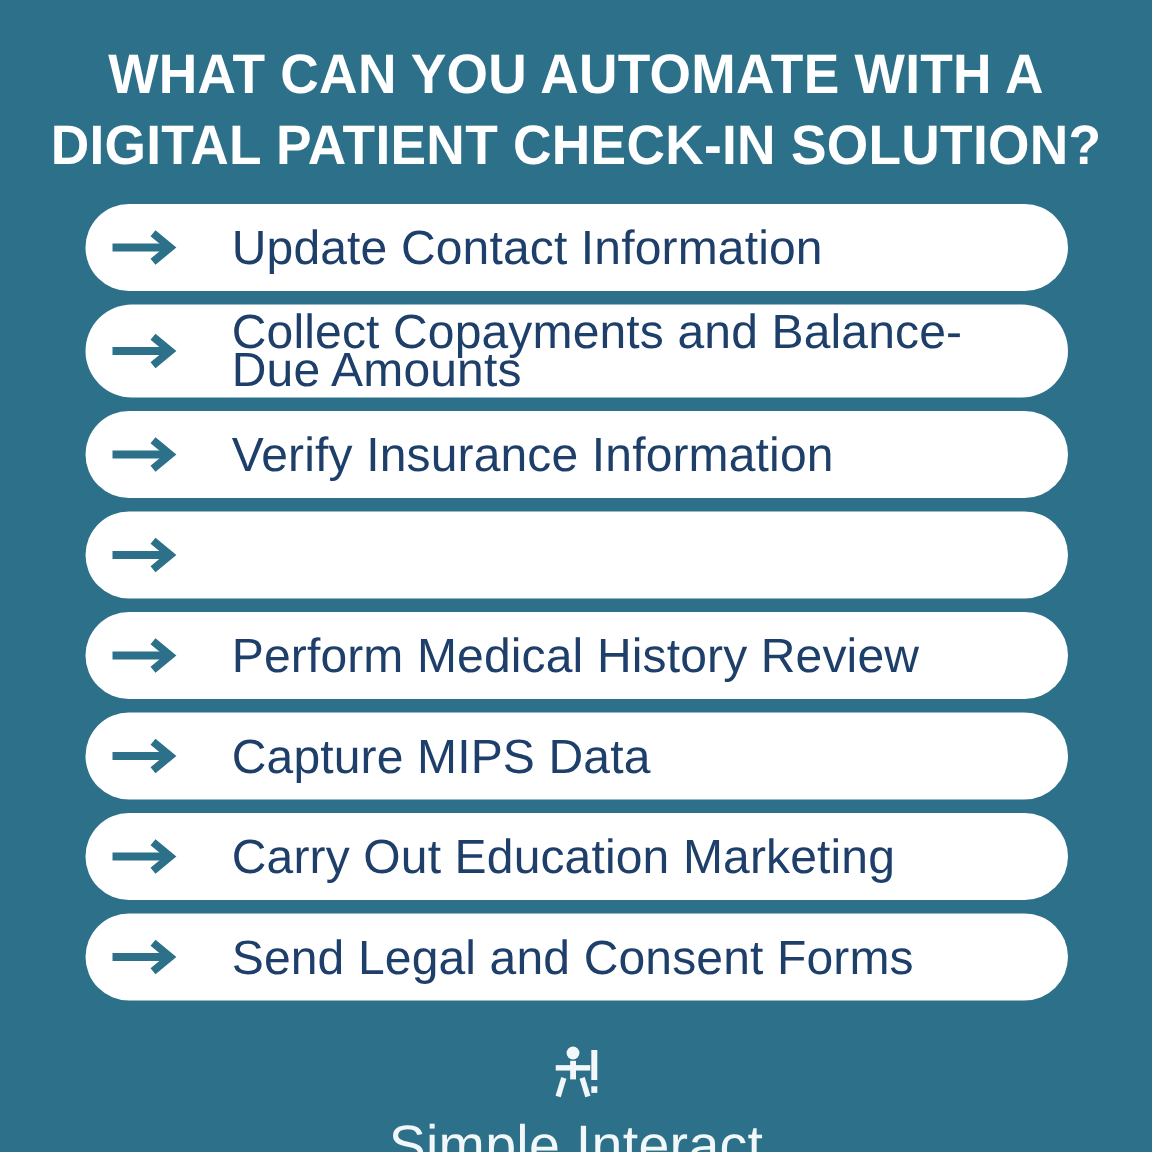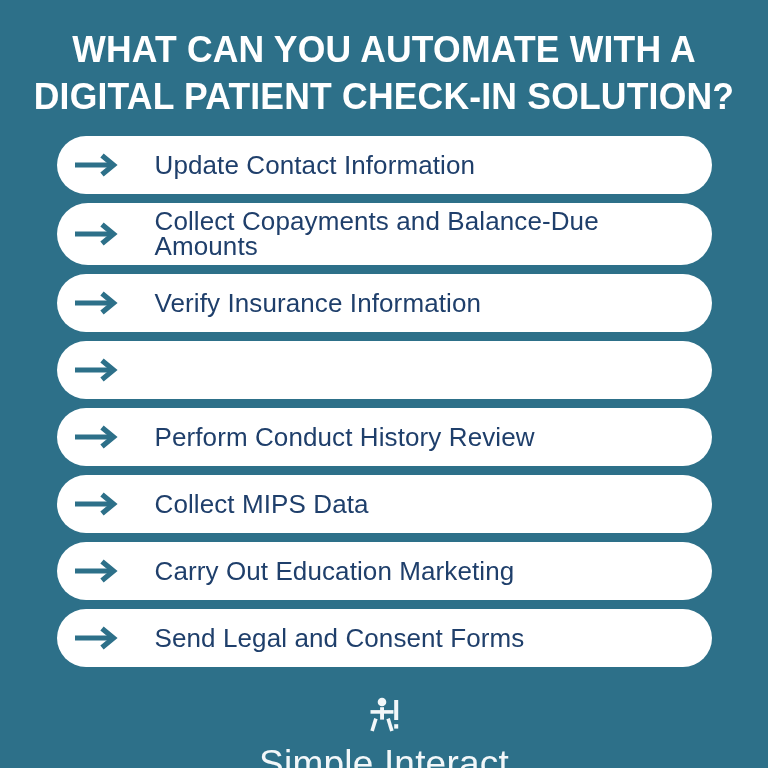--- a/index.html
+++ b/index.html
@@ -68,21 +68,21 @@
     margin-right: 34px;
     display: flex;
     align-items: center;
     justify-content: center;
   }
   .pill-arrow svg {
     display: block;
   }
   .pill-label {
     color: #1f3f6b;
-    font-size: 26px;
+    font-size: 32px;
     line-height: 25px;
     font-weight: 400;
     letter-spacing: 0.1px;
   }
   .pill.two-line .pill-label {
     line-height: 25px;
     max-width: 510px;
   }
 
   
@@ -161,31 +161,31 @@
       </span>
     </div>
 
     <div class="pill">
       <span class="pill-arrow">
         <svg width="46" height="26" viewBox="0 0 46 26" aria-hidden="true">
           <path d="M1 13 H34" stroke="#2d7089" stroke-width="5.2" stroke-linecap="square" fill="none"></path>
           <path d="M27 3.5 L38.5 13 L27 22.5" stroke="#2d7089" stroke-width="5.2" stroke-linecap="butt" stroke-linejoin="miter" fill="none"></path>
         </svg>
       </span>
-      <span class="pill-label">Perform Conduct History Review</span>
-    </div>
-
-    <div class="pill">
-      <span class="pill-arrow">
-        <svg width="46" height="26" viewBox="0 0 46 26" aria-hidden="true">
-          <path d="M1 13 H34" stroke="#2d7089" stroke-width="5.2" stroke-linecap="square" fill="none"></path>
-          <path d="M27 3.5 L38.5 13 L27 22.5" stroke="#2d7089" stroke-width="5.2" stroke-linecap="butt" stroke-linejoin="miter" fill="none"></path>
-        </svg>
-      </span>
-      <span class="pill-label">Collect MIPS Data</span>
+      <span class="pill-label">Perform Medical History Review</span>
+    </div>
+
+    <div class="pill">
+      <span class="pill-arrow">
+        <svg width="46" height="26" viewBox="0 0 46 26" aria-hidden="true">
+          <path d="M1 13 H34" stroke="#2d7089" stroke-width="5.2" stroke-linecap="square" fill="none"></path>
+          <path d="M27 3.5 L38.5 13 L27 22.5" stroke="#2d7089" stroke-width="5.2" stroke-linecap="butt" stroke-linejoin="miter" fill="none"></path>
+        </svg>
+      </span>
+      <span class="pill-label">Capture MIPS Data</span>
     </div>
 
     <div class="pill">
       <span class="pill-arrow">
         <svg width="46" height="26" viewBox="0 0 46 26" aria-hidden="true">
           <path d="M1 13 H34" stroke="#2d7089" stroke-width="5.2" stroke-linecap="square" fill="none"></path>
           <path d="M27 3.5 L38.5 13 L27 22.5" stroke="#2d7089" stroke-width="5.2" stroke-linecap="butt" stroke-linejoin="miter" fill="none"></path>
         </svg>
       </span>
       <span class="pill-label">Carry Out Education Marketing</span>

